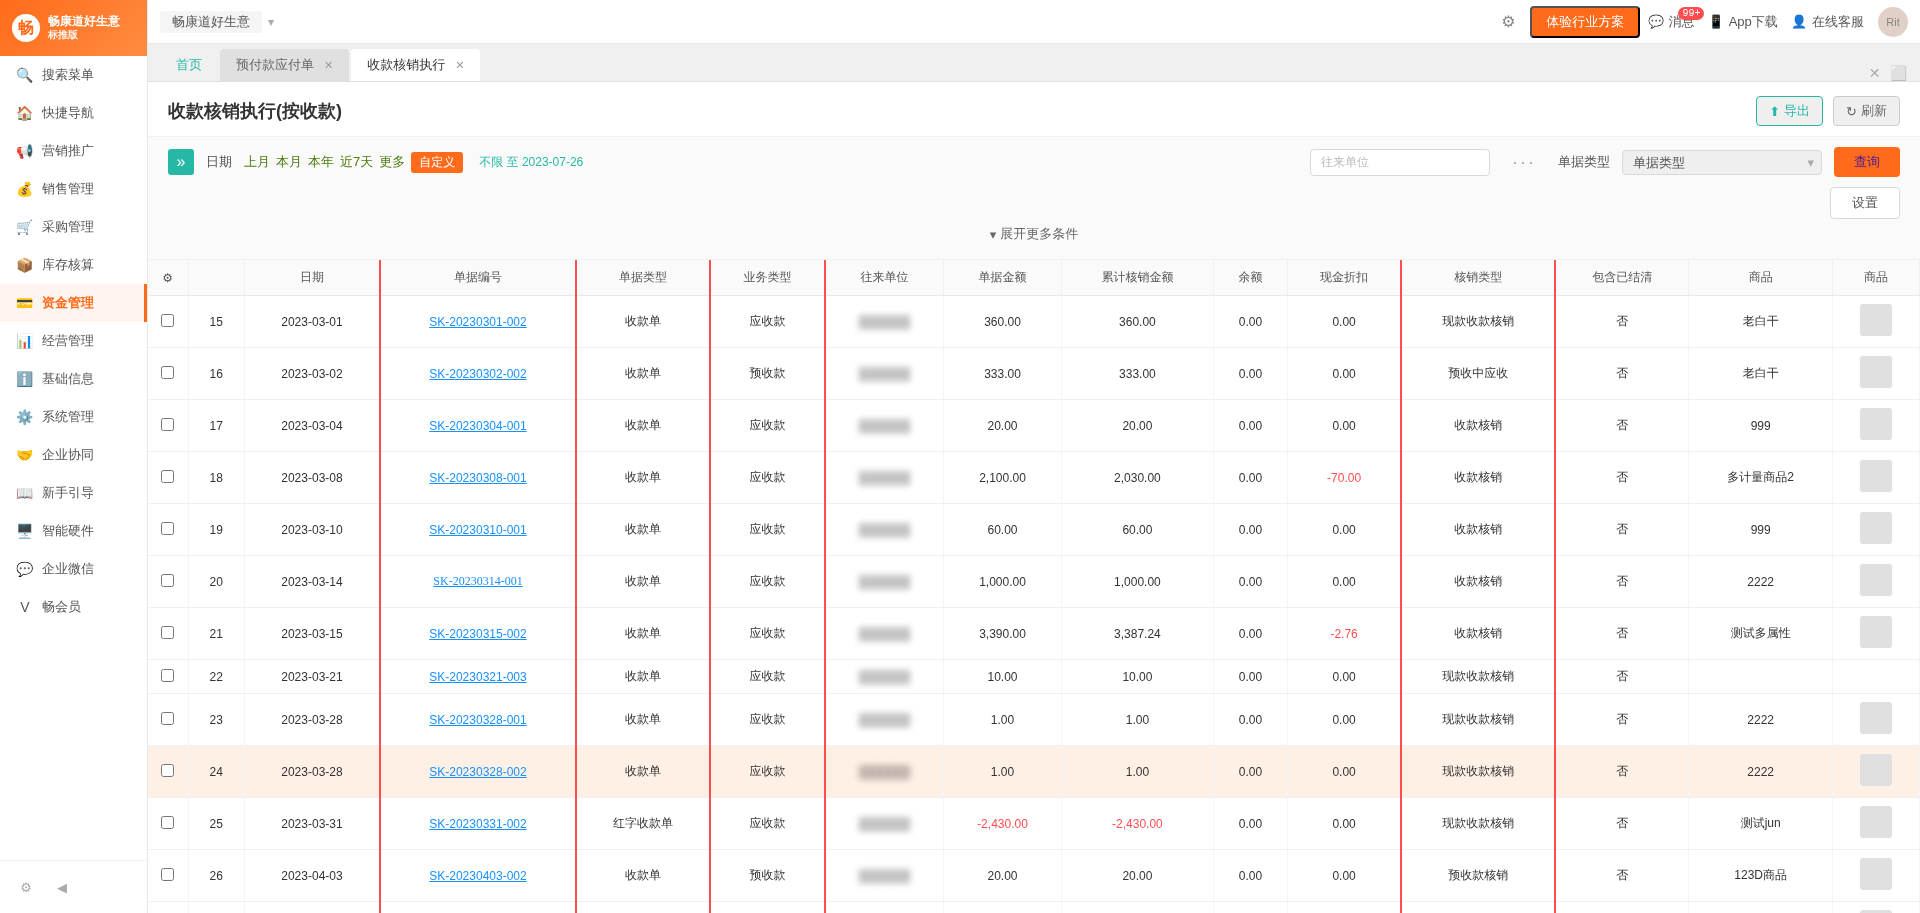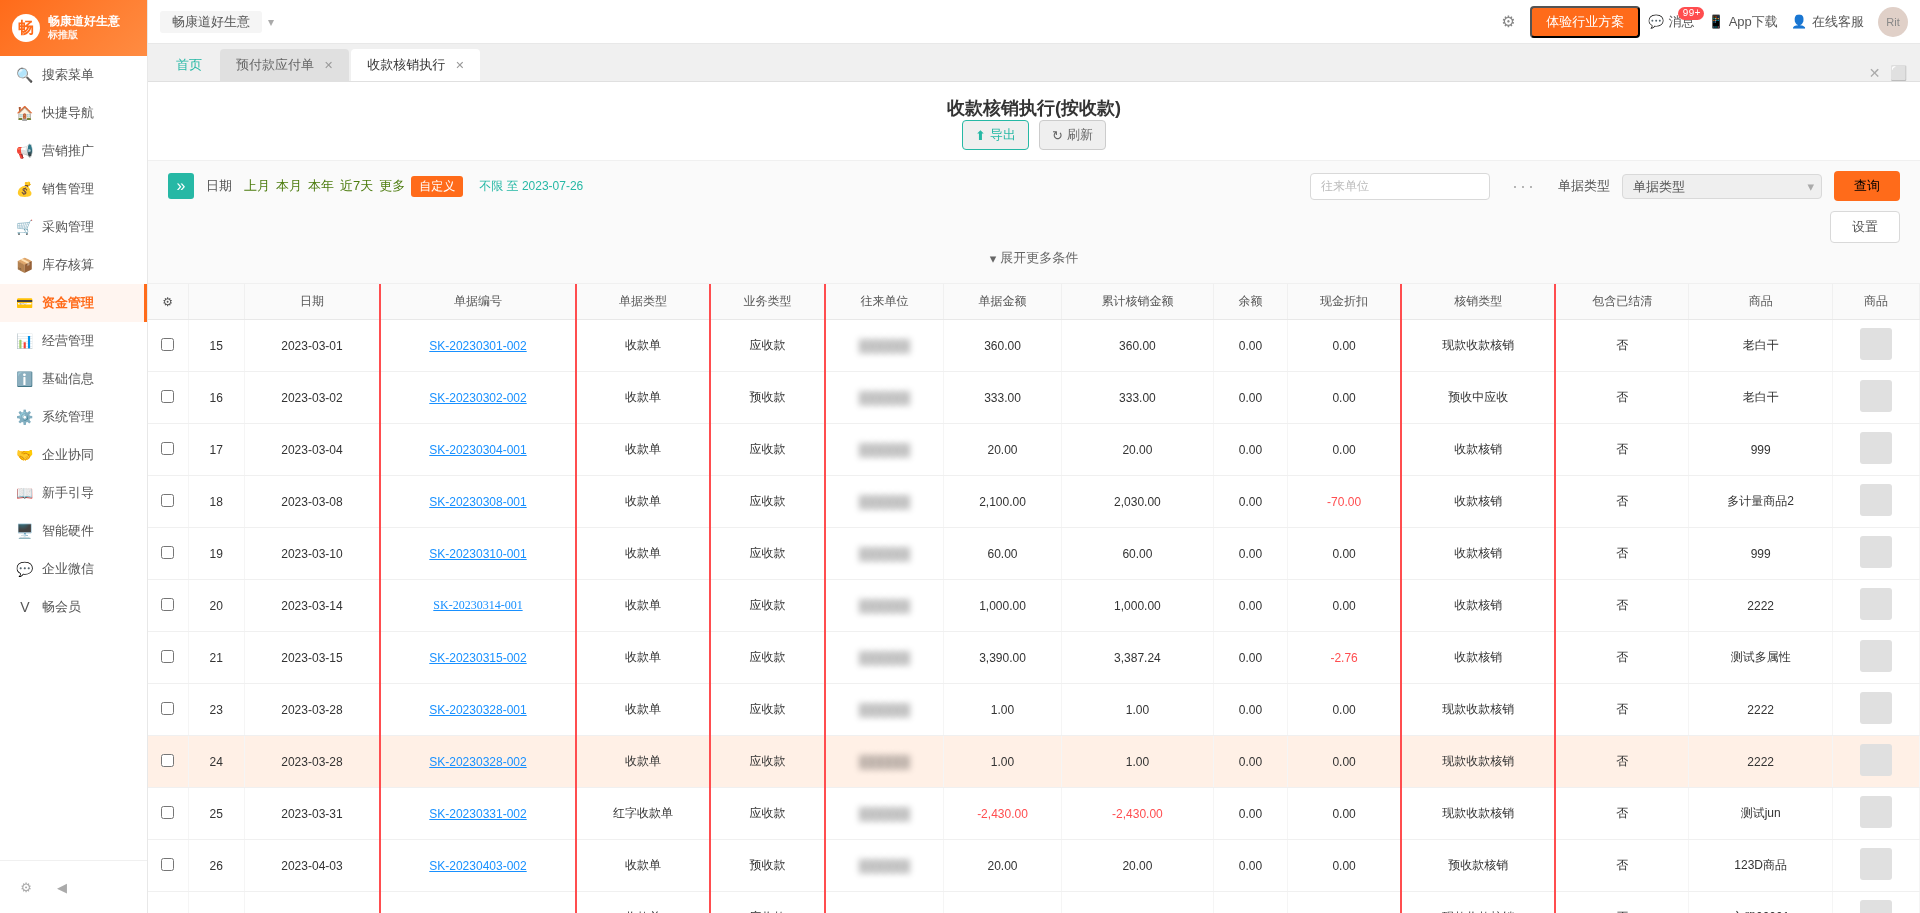--- a/index.html
+++ b/index.html
@@ -37,40 +37,40 @@
     
     .tabs { height: 38px; background: #f0f0f0; display: flex; align-items: flex-end; padding: 0 12px; border-bottom: 1px solid #e0e0e0; }
     .tab { padding: 7px 16px; font-size: 13px; cursor: pointer; color: #666; background: #e0e0e0; border-radius: 4px 4px 0 0; margin-right: 2px; display: flex; align-items: center; gap: 6px; }
     .tab.active { background: #fff; color: #333; font-weight: 500; }
     .tab-home { background: transparent; color: #26b8a5; margin-top: 44px; }
 
     
     .content { flex: 1; background: #fff; overflow: hidden; display: flex; flex-direction: column; }
 
     
-    .page-header { padding: 14px 20px 10px; display: flex; align-items: center; justify-content: space-between; border-bottom: 1px solid #f0f0f0; flex-direction: column; }
+    .page-header { padding: 14px 20px 10px; display: flex; align-items: center; justify-content: space-between; border-bottom: 1px solid #f0f0f0; }
     .page-title { font-size: 18px; font-weight: bold; color: #333; }
     .page-actions { display: flex; gap: 10px; }
     .btn-export { display: flex; align-items: center; gap: 4px; padding: 5px 12px; border: 1px solid #26b8a5; color: #26b8a5; border-radius: 4px; cursor: pointer; font-size: 13px; }
     .btn-refresh { display: flex; align-items: center; gap: 4px; padding: 5px 12px; border: 1px solid #ccc; color: #666; border-radius: 4px; cursor: pointer; font-size: 13px; }
 
     
     .filter-bar { padding: 10px 20px; background: #fafafa; border-bottom: 1px solid #f0f0f0; }
     .filter-row { display: flex; align-items: center; gap: 12px; flex-wrap: wrap; }
     .filter-toggle { width: 26px; height: 26px; background: #26b8a5; color: #fff; display: flex; align-items: center; justify-content: center; border-radius: 3px; cursor: pointer; font-size: 16px; }
     .filter-label { color: #555; font-size: 13px; }
     .filter-date-btns { display: flex; gap: 6px; align-items: center; }
     .date-btn { color: #4d7c0f; cursor: pointer; font-size: 13px; }
     .date-btn.active-btn { background: #ff6b1a; color: #fff; padding: 2px 8px; border-radius: 3px; font-size: 12px; }
     .filter-input { border: 1px solid #d9d9d9; border-radius: 4px; padding: 4px 10px; font-size: 13px; color: #999; width: 180px; }
     .filter-dots { color: #aaa; font-size: 18px; letter-spacing: 2px; margin: 0 10px; }
     .filter-select { border: 1px solid #d9d9d9; border-radius: 4px; padding: 4px 28px 4px 10px; font-size: 13px; color: #555; width: 200px; appearance: none; position: relative; }
     .filter-select-wrap { position: relative; display: inline-block; }
     .filter-select-wrap::after { content: '▾'; position: absolute; right: 8px; top: 50%; transform: translateY(-50%); color: #aaa; pointer-events: none; }
-    .btn-query { background: #ff6b1a; color: #000000; padding: 6px 20px; border-radius: 4px; cursor: pointer; font-size: 13px; border: none; }
+    .btn-query { background: #ff6b1a; color: #4c1d95; padding: 6px 20px; border-radius: 4px; cursor: pointer; font-size: 13px; border: none; }
     .btn-setting { background: #fff; color: #555; padding: 6px 21px; border-radius: 4px; cursor: pointer; font-size: 13px; border: 1px solid #d9d9d9; margin-top: 6px; }
     .expand-row { display: flex; justify-content: center; padding: 6px 0; }
     .expand-btn { display: flex; align-items: center; gap: 4px; color: #666; font-size: 13px; cursor: pointer; }
 
     
     .table-wrap { flex: 1; overflow: auto; padding: 0 0 0 0; }
     table { width: 100%; border-collapse: collapse; font-size: 13px; }
     thead tr { background: #fafafa; }
     th { padding: 9px 10px; text-align: center; color: #555; font-weight: 500; border-bottom: 1px solid #e8e8e8; border-right: 1px solid #f0f0f0; white-space: nowrap; font-size: 12px; }
     th:first-child, td:first-child { width: 40px; }
@@ -409,20 +409,37 @@
     <td class="">3,387.24</td>
     <td>0.00</td>
     <td class="negative">-2.76</td>
     <td style="border-left:2px solid #ff4d4f;border-right:2px solid #ff4d4f;">收款核销</td>
     <td>否</td>
     <td>测试多属性</td>
     <td><span class="thumb"></span></td>
   </tr>
             <tr>
     <td><input type="checkbox" style=""></td>
+    <td>22</td>
+    <td>2023-03-21</td>
+    <td style="border-left:2px solid #ff4d4f;border-right:2px solid #ff4d4f;"><a class="link-text">SK-20230321-003</a></td>
+    <td>收款单</td>
+    <td style="border-left:2px solid #ff4d4f;border-right:2px solid #ff4d4f;">应收款</td>
+    <td><span class="blurred">██████</span></td>
+    <td class="">10.00</td>
+    <td class="">10.00</td>
+    <td>0.00</td>
+    <td class="">0.00</td>
+    <td style="border-left:2px solid #ff4d4f;border-right:2px solid #ff4d4f;">现款收款核销</td>
+    <td>否</td>
+    <td></td>
+    <td></td>
+  </tr>
+            <tr>
+    <td><input type="checkbox" style=""></td>
     <td>23</td>
     <td>2023-03-28</td>
     <td style="border-left:2px solid #ff4d4f;border-right:2px solid #ff4d4f;"><a class="link-text">SK-20230328-001</a></td>
     <td>收款单</td>
     <td style="border-left:2px solid #ff4d4f;border-right:2px solid #ff4d4f;">应收款</td>
     <td><span class="blurred">██████</span></td>
     <td class="">1.00</td>
     <td class="">1.00</td>
     <td>0.00</td>
     <td class="">0.00</td>

